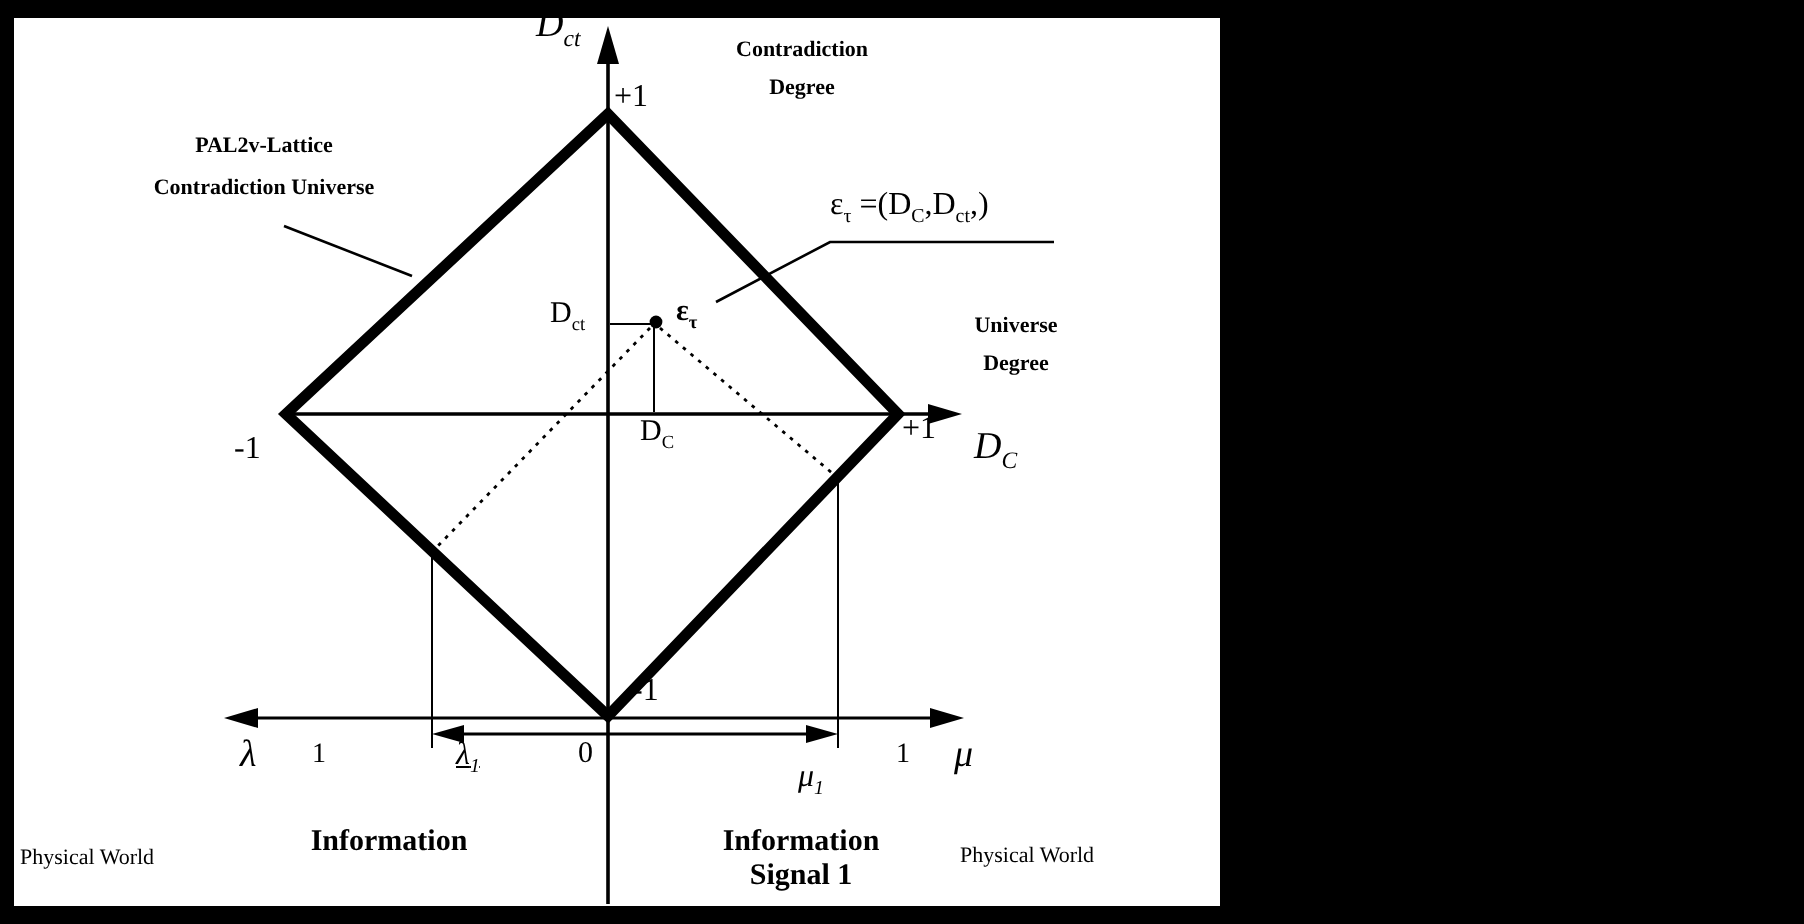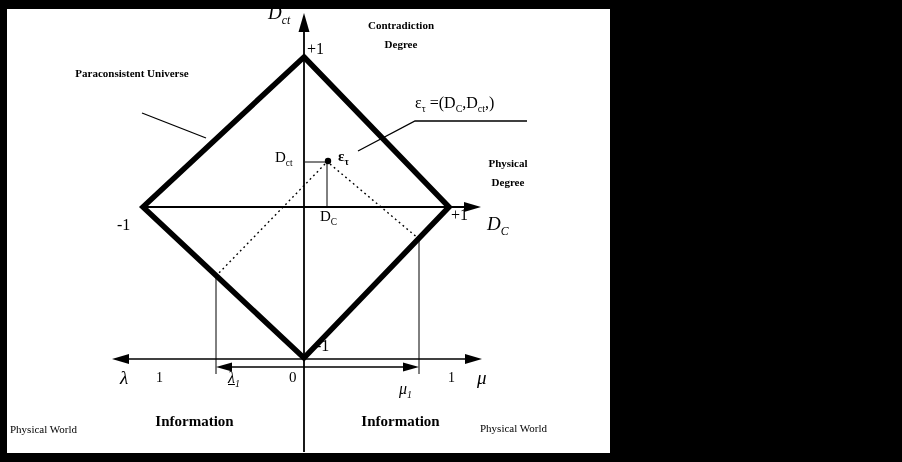--- a/index.html
+++ b/index.html
@@ -64,27 +64,28 @@
 <div class="lbl i f19" style="left:268px;top:3px;"><span>D</span><sub>ct</sub></div>
 
 <div class="lbl b f17 ctr title" style="left:340px;top:16px;width:122px;">
   <div>Contradiction</div>
   <div>Degree</div>
 </div>
 
 <div class="lbl f16" style="left:307px;top:41px;">+1</div>
 
 <div class="lbl b f17 ctr" style="left:28px;top:63px;width:208px;line-height:21px;">
-  <div>Paraconsistent Universe</div>
+  <div>PAL2v-Lattice</div>
+  <div>Contradiction Universe</div>
 </div>
 
 <div class="lbl f16" style="left:415px;top:95px;text-align:center;"><span>ε</span><sub>τ</sub><span> =(</span><span>D</span><sub>C</sub><span>,</span><span>D</span><sub>ct</sub><span>,)</span></div>
 
 <div class="lbl b f17 ctr title" style="left:455px;top:154px;width:106px;">
-  <div>Physical</div>
+  <div>Universe</div>
   <div>Degree</div>
 </div>
 
 <div class="lbl f15" style="left:275px;top:150px;"><span>D</span><sub>ct</sub></div>
 
 <div class="lbl b f15" style="left:338px;top:149px;"><span>ε</span><sub>τ</sub></div>
 
 <div class="lbl f15" style="left:320px;top:209px;"><span>D</span><sub>C</sub></div>
 
 <div class="lbl f16" style="left:117px;top:217px;">-1</div>
@@ -102,14 +103,15 @@
 <div class="lbl i f16" style="left:399px;top:381px;"><span>μ</span><sub>1</sub></div>
 <div class="lbl f14" style="left:448px;top:371px;">1</div>
 <div class="lbl i f19" style="left:477px;top:368px;">μ</div>
 
 <div class="lbl f17" style="left:10px;top:424px;">Physical World</div>
 <div class="lbl b f15 ctr footer-sig" style="left:142px;top:413px;width:105px;">
   <div>Information</div>
 </div>
 <div class="lbl b f15 ctr footer-sig" style="left:348px;top:413px;width:105px;">
   <div>Information</div>
+  <div>Signal 1</div>
 </div>
 <div class="lbl f17" style="left:480px;top:423px;">Physical World</div>
 
 </body></html>

